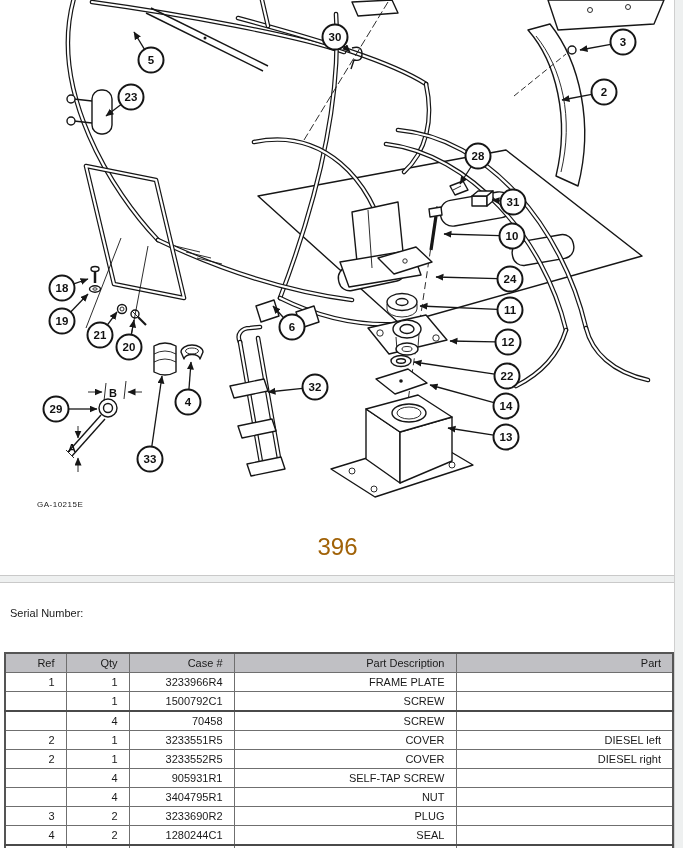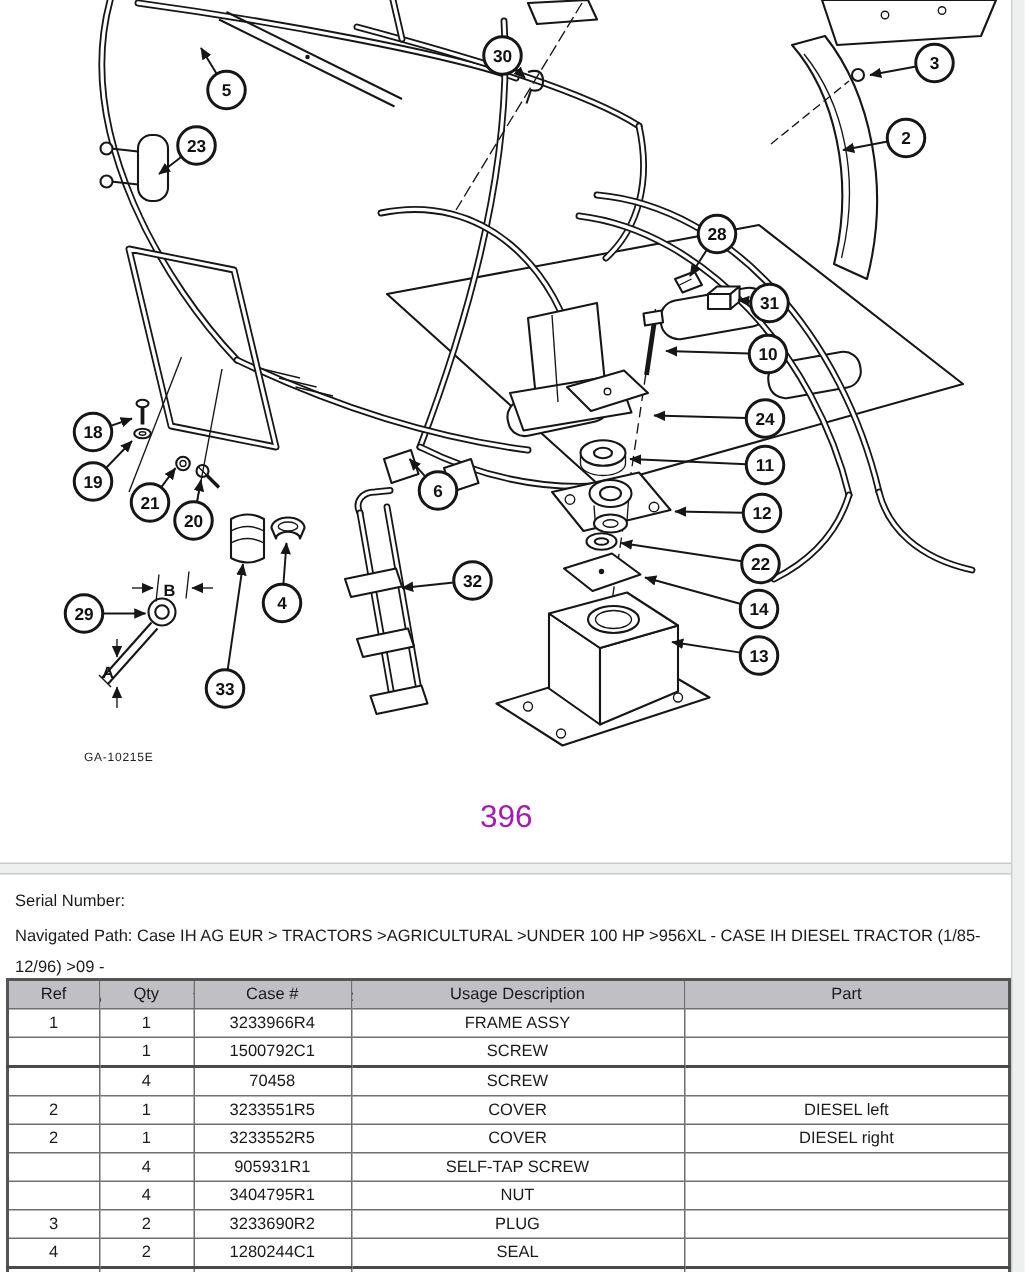--- a/index.html
+++ b/index.html
@@ -5,27 +5,27 @@
   html,body{margin:0;padding:0;}
   body{
     width:683px;height:848px;position:relative;overflow:hidden;
     background:#eef0f0;
     font-family:"Liberation Sans",sans-serif;color:#1a1a1a;
   }
   .card{position:absolute;background:#ffffff;}
   #diagram-card{left:0;top:0;width:675px;height:575px;border-right:1px solid #c9c9c9;border-bottom:1px solid #c9c9c9;}
   #info-card{left:0;top:582px;width:674px;height:266px;border:1px solid #c9c9c9;border-left:none;overflow:hidden;}
   #edge-strip{position:absolute;right:0;top:0;width:8px;height:848px;background:#eef0f0;}
-  #figure-code{position:absolute;left:56px;top:500px;font-size:8px;letter-spacing:.5px;color:#222;text-align:center;}
-  #page-number{position:absolute;left:0;top:533px;width:675px;text-align:center;font-size:21px;color:#a21caf;}
-  #serial-label{position:absolute;left:10px;top:12px;font-size:11px;}
+  #figure-code{position:absolute;left:37px;top:500px;font-size:8px;letter-spacing:.5px;color:#222;text-align:center;}
+  #page-number{position:absolute;left:0;top:533px;width:675px;text-align:center;font-size:24px;color:#a16207;}
+  #serial-label{position:absolute;left:10px;top:24px;font-size:11px;}
   #nav-path{position:absolute;left:10px;top:31px;width:655px;font-size:11px;line-height:21px;}
   #parts-table{position:absolute;left:4px;top:69px;border-collapse:collapse;table-layout:fixed;width:668px;font-size:11px;}
   #parts-table th,#parts-table td{
-    border:1px solid #6f6f6f;padding:2px 11px;height:14px;text-align:center;
+    border:1px solid #6f6f6f;padding:2px 11px;height:14px;text-align:right;
     font-weight:normal;overflow:hidden;white-space:nowrap;
   }
   #parts-table{border:2px solid #555;}
   #parts-table thead th{background:#c0c0c4;}
   #parts-table tr.thick-top td{border-top:2px solid #4a4a4a;}
   
   .tube{stroke:#161616;stroke-width:4.6;fill:none;stroke-linecap:round;stroke-linejoin:round;}
   .tube-core{stroke:#ffffff;stroke-width:2.2;fill:none;stroke-linecap:round;stroke-linejoin:round;}
   .ln{stroke:#161616;stroke-width:1.4;fill:none;stroke-linejoin:round;}
   .thin{stroke:#161616;stroke-width:.9;fill:none;}
@@ -316,47 +316,43 @@
         </g>
       </g>
   </svg>
 
   <div id="figure-code">GA-10215E</div>
   <div id="page-number">396</div>
 </div>
 
 <div id="info-card" class="card">
   <div id="serial-label">Serial Number:</div>
-  <div id="nav-path">
-    <span>Navigated Path: Case IH AG EUR &gt; TRACTORS &gt;AGRICULTURAL &gt;UNDER 100 HP &gt;956XL - CASE IH DIESEL TRACTOR (1/85-12/96) &gt;09 -</span><br>
-    <span>CHASSIS/ATTACHMENTS &gt;9E-02 - CAB FRAME &gt;</span>
-  </div>
   <table id="parts-table">
     <colgroup>
         <col style="width:61px">
         <col style="width:63px">
         <col style="width:105px">
         <col style="width:222px">
         <col style="width:217px">
       </colgroup>
     <thead>
         <tr>
           <th>Ref</th>
           <th>Qty</th>
           <th>Case #</th>
-          <th>Usage Description</th>
+          <th>Part Description</th>
           <th>Part</th>
         </tr>
       </thead>
     <tbody>
         <tr>
           <td>1</td>
           <td>1</td>
           <td>3233966R4</td>
-          <td>FRAME ASSY</td>
+          <td>FRAME PLATE</td>
           <td></td>
         </tr>
         <tr>
           <td></td>
           <td>1</td>
           <td>1500792C1</td>
           <td>SCREW</td>
           <td></td>
         </tr>
         <tr class="thick-top">

